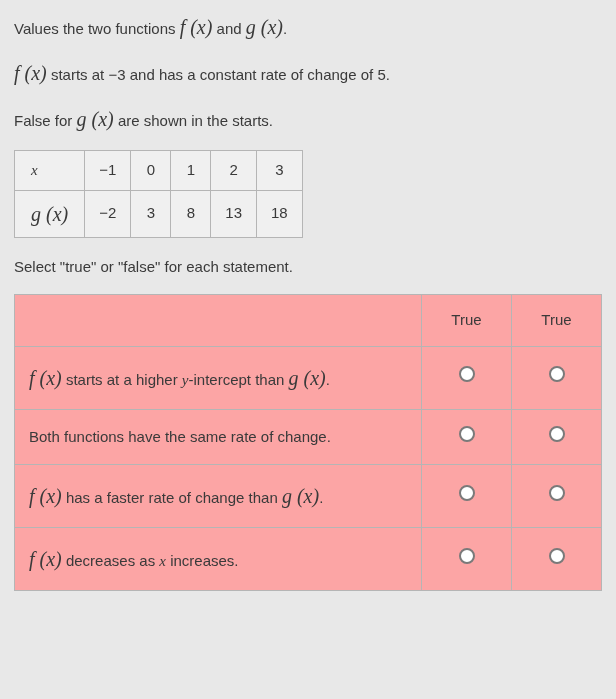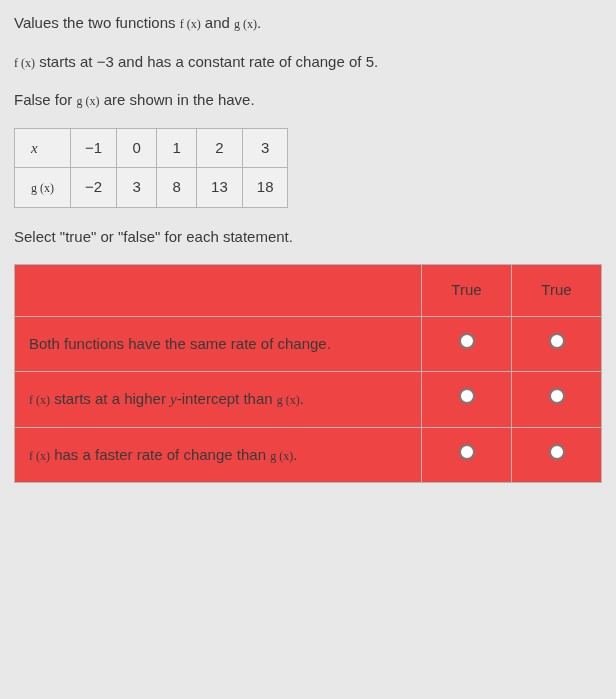--- a/index.html
+++ b/index.html
@@ -18,42 +18,43 @@
     }
     .instruction {
       margin-bottom: 16px;
     }
     .math-var {
       font-style: italic;
       font-family: 'Times New Roman', serif;
     }
     .math-func {
       font-family: 'Times New Roman', serif;
-      font-size: 12px;
+      font-style: italic;
+      font-size: 20px;
     }
     table.data-table {
       border-collapse: collapse;
       margin-bottom: 18px;
       background: #f0f0f0;
     }
     table.data-table td {
       border: 1px solid #b5b5b5;
       padding: 8px 14px;
       text-align: center;
       font-size: 15px;
       min-width: 40px;
     }
     table.data-table td.row-header {
       text-align: left;
       padding: 8px 16px;
     }
     table.answer-table {
       border-collapse: collapse;
       width: 100%;
-      background: #ef4444;
+      background: #fca5a5;
     }
     table.answer-table th,
     table.answer-table td {
       border: 1px solid #b5b5b5;
       padding: 16px 14px;
       text-align: left;
       font-weight: normal;
       font-size: 15px;
     }
     table.answer-table th {
@@ -83,21 +84,21 @@
 
 <p class="instruction">
   <span>Values the two functions </span><span class="math-func">f (x)</span><span> and </span><span class="math-func">g (x)</span><span>.</span>
 </p>
 
 <p class="instruction">
   <span class="math-func">f (x)</span><span> starts at −3 and has a constant rate of change of 5.</span>
 </p>
 
 <p class="instruction">
-  <span>False for </span><span class="math-func">g (x)</span><span> are shown in the have.</span>
+  <span>False for </span><span class="math-func">g (x)</span><span> are shown in the starts.</span>
 </p>
 
 <table class="data-table">
   <tbody>
       <tr>
     <td class="row-header"><span class="math-var">x</span></td>
     <td>−1</td>
     <td>0</td>
     <td>1</td>
     <td>2</td>
@@ -119,37 +120,44 @@
 <table class="answer-table">
   <tbody>
       <tr>
     <th></th>
     <th>True</th>
     <th>True</th>
   </tr>
 
   <tr>
     <td class="stmt-cell">
-      <span>Both functions have the same rate of change.</span>
+      <span class="math-func">f (x)</span><span> starts at a higher </span><span class="math-var">y</span><span>-intercept than </span><span class="math-func">g (x)</span><span>.</span>
     </td>
     <td class="radio-cell"><span class="radio"></span></td>
     <td class="radio-cell"><span class="radio"></span></td>
   </tr>
 
   <tr>
     <td class="stmt-cell">
-      <span class="math-func">f (x)</span><span> starts at a higher </span><span class="math-var">y</span><span>-intercept than </span><span class="math-func">g (x)</span><span>.</span>
+      <span>Both functions have the same rate of change.</span>
     </td>
     <td class="radio-cell"><span class="radio"></span></td>
     <td class="radio-cell"><span class="radio"></span></td>
   </tr>
 
   <tr>
     <td class="stmt-cell">
       <span class="math-func">f (x)</span><span> has a faster rate of change than </span><span class="math-func">g (x)</span><span>.</span>
     </td>
     <td class="radio-cell"><span class="radio"></span></td>
     <td class="radio-cell"><span class="radio"></span></td>
   </tr>
 
+  <tr>
+    <td class="stmt-cell">
+      <span class="math-func">f (x)</span><span> decreases as </span><span class="math-var">x</span><span> increases.</span>
+    </td>
+    <td class="radio-cell"><span class="radio"></span></td>
+    <td class="radio-cell"><span class="radio"></span></td>
+  </tr>
 
 </tbody>
   </table>
 
 </body></html>

